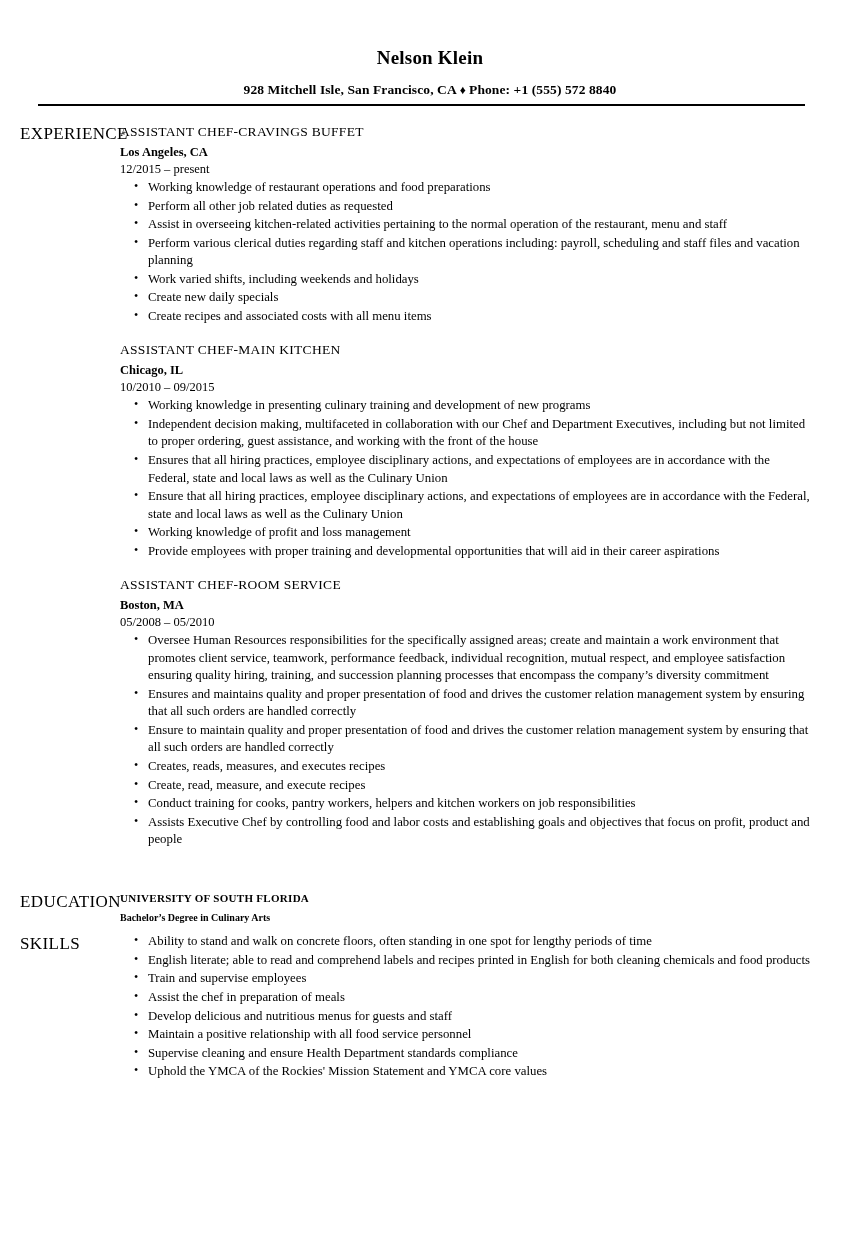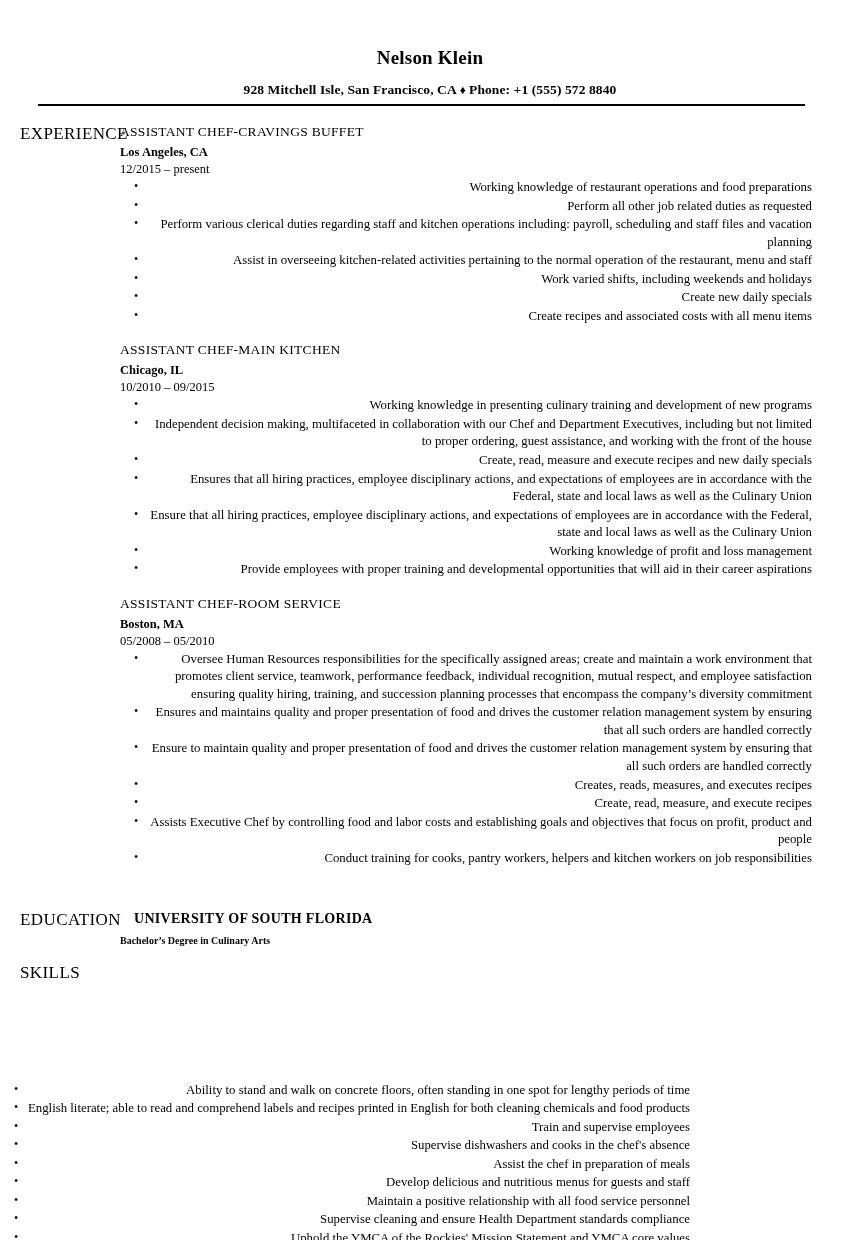--- a/index.html
+++ b/index.html
@@ -69,21 +69,21 @@
     line-height: 1.2;
   }
   .section-body {
     flex: 1 1 auto;
     padding-right: 48px;
     box-sizing: border-box;
   }
 
   #experience-section { margin-top: 18px; }
   #education-section  { margin-top: 26px; justify-content: flex-end; }
-  #skills-section     { margin-top: 14px; flex-direction: column; }
+  #skills-section     { margin-top: 8px; }
 
   
   .job { margin-bottom: 17px; }
   .job-title {
     font-size: 13.5px;
     font-weight: normal;
     letter-spacing: 0.3px;
     line-height: 1.25;
   }
   .job-location {
@@ -104,37 +104,35 @@
     list-style: none;
     margin: 2px 0 0 0;
     padding: 0;
   }
   ul.bullets > li {
     font-size: 12.8px;
     line-height: 1.37;
     position: relative;
     padding-left: 28px;
     margin-top: 1px;
-    text-align: right;
   }
   ul.bullets > li::before {
     content: "\2022";
     position: absolute;
     left: 14px;
     top: -1px;
     font-size: 12px;
   }
 
   
   .edu-school {
-    font-size: 14px;
+    font-size: 11px;
     font-weight: bold;
     letter-spacing: 0.3px;
     line-height: 1.25;
-    margin-left: 14px;
   }
   .edu-degree {
     font-size: 10px;
     font-weight: bold;
     margin-top: 7px;
     line-height: 1.2;
   }
 
   
   #skills-section .section-body ul.bullets { margin-top: 0; }
@@ -157,55 +155,54 @@
     <div class="section-label">EXPERIENCE</div>
     <div class="section-body">
 
       <div class="job">
         <div class="job-title">ASSISTANT CHEF-CRAVINGS BUFFET</div>
         <div class="job-location">Los Angeles, CA</div>
         <div class="job-dates">12/2015 – present</div>
         <ul class="bullets">
           <li>Working knowledge of restaurant operations and food preparations</li>
           <li>Perform all other job related duties as requested</li>
+          <li>Assist in overseeing kitchen-related activities pertaining to the normal operation of the restaurant, menu and staff</li>
           <li>Perform various clerical duties regarding staff and kitchen operations including: payroll, scheduling and staff files and vacation planning</li>
-          <li>Assist in overseeing kitchen-related activities pertaining to the normal operation of the restaurant, menu and staff</li>
           <li>Work varied shifts, including weekends and holidays</li>
           <li>Create new daily specials</li>
           <li>Create recipes and associated costs with all menu items</li>
         </ul>
       </div>
 
       <div class="job">
         <div class="job-title">ASSISTANT CHEF-MAIN KITCHEN</div>
         <div class="job-location">Chicago, IL</div>
         <div class="job-dates">10/2010 – 09/2015</div>
         <ul class="bullets">
           <li>Working knowledge in presenting culinary training and development of new programs</li>
           <li>Independent decision making, multifaceted in collaboration with our Chef and Department Executives, including but not limited to proper ordering, guest assistance, and working with the front of the house</li>
-          <li>Create, read, measure and execute recipes and new daily specials</li>
           <li>Ensures that all hiring practices, employee disciplinary actions, and expectations of employees are in accordance with the Federal, state and local laws as well as the Culinary Union</li>
           <li>Ensure that all hiring practices, employee disciplinary actions, and expectations of employees are in accordance with the Federal, state and local laws as well as the Culinary Union</li>
           <li>Working knowledge of profit and loss management</li>
           <li>Provide employees with proper training and developmental opportunities that will aid in their career aspirations</li>
         </ul>
       </div>
 
       <div class="job">
         <div class="job-title">ASSISTANT CHEF-ROOM SERVICE</div>
         <div class="job-location">Boston, MA</div>
         <div class="job-dates">05/2008 – 05/2010</div>
         <ul class="bullets">
           <li>Oversee Human Resources responsibilities for the specifically assigned areas; create and maintain a work environment that promotes client service, teamwork, performance feedback, individual recognition, mutual respect, and employee satisfaction ensuring quality hiring, training, and succession planning processes that encompass the company’s diversity commitment</li>
           <li>Ensures and maintains quality and proper presentation of food and drives the customer relation management system by ensuring that all such orders are handled correctly</li>
           <li>Ensure to maintain quality and proper presentation of food and drives the customer relation management system by ensuring that all such orders are handled correctly</li>
           <li>Creates, reads, measures, and executes recipes</li>
           <li>Create, read, measure, and execute recipes</li>
+          <li>Conduct training for cooks, pantry workers, helpers and kitchen workers on job responsibilities</li>
           <li>Assists Executive Chef by controlling food and labor costs and establishing goals and objectives that focus on profit, product and people</li>
-          <li>Conduct training for cooks, pantry workers, helpers and kitchen workers on job responsibilities</li>
         </ul>
       </div>
 
     </div>
   </div>
 
   <div class="section" id="education-section">
     <div class="section-label">EDUCATION</div>
     <div class="section-body">
       <div class="edu">
@@ -215,21 +212,20 @@
     </div>
   </div>
 
   <div class="section" id="skills-section">
     <div class="section-label">SKILLS</div>
     <div class="section-body">
       <ul class="bullets">
         <li>Ability to stand and walk on concrete floors, often standing in one spot for lengthy periods of time</li>
         <li>English literate; able to read and comprehend labels and recipes printed in English for both cleaning chemicals and food products</li>
         <li>Train and supervise employees</li>
-        <li>Supervise dishwashers and cooks in the chef's absence</li>
         <li>Assist the chef in preparation of meals</li>
         <li>Develop delicious and nutritious menus for guests and staff</li>
         <li>Maintain a positive relationship with all food service personnel</li>
         <li>Supervise cleaning and ensure Health Department standards compliance</li>
         <li>Uphold the YMCA of the Rockies' Mission Statement and YMCA core values</li>
       </ul>
     </div>
   </div>
 
 </div>

